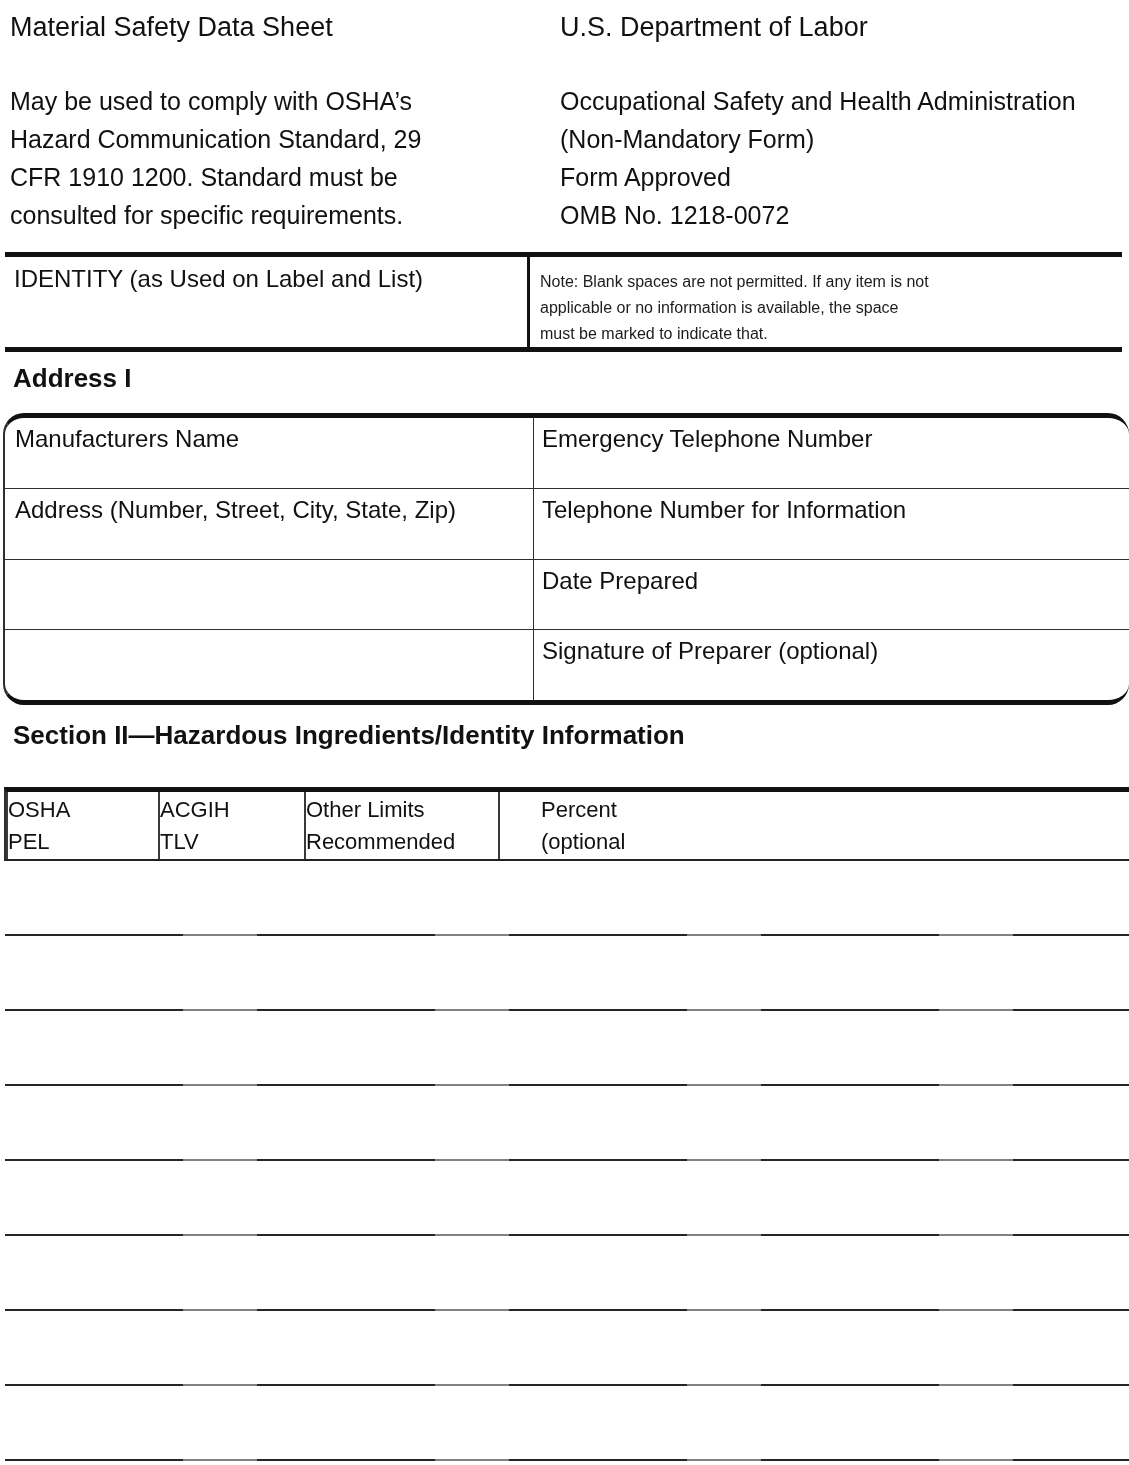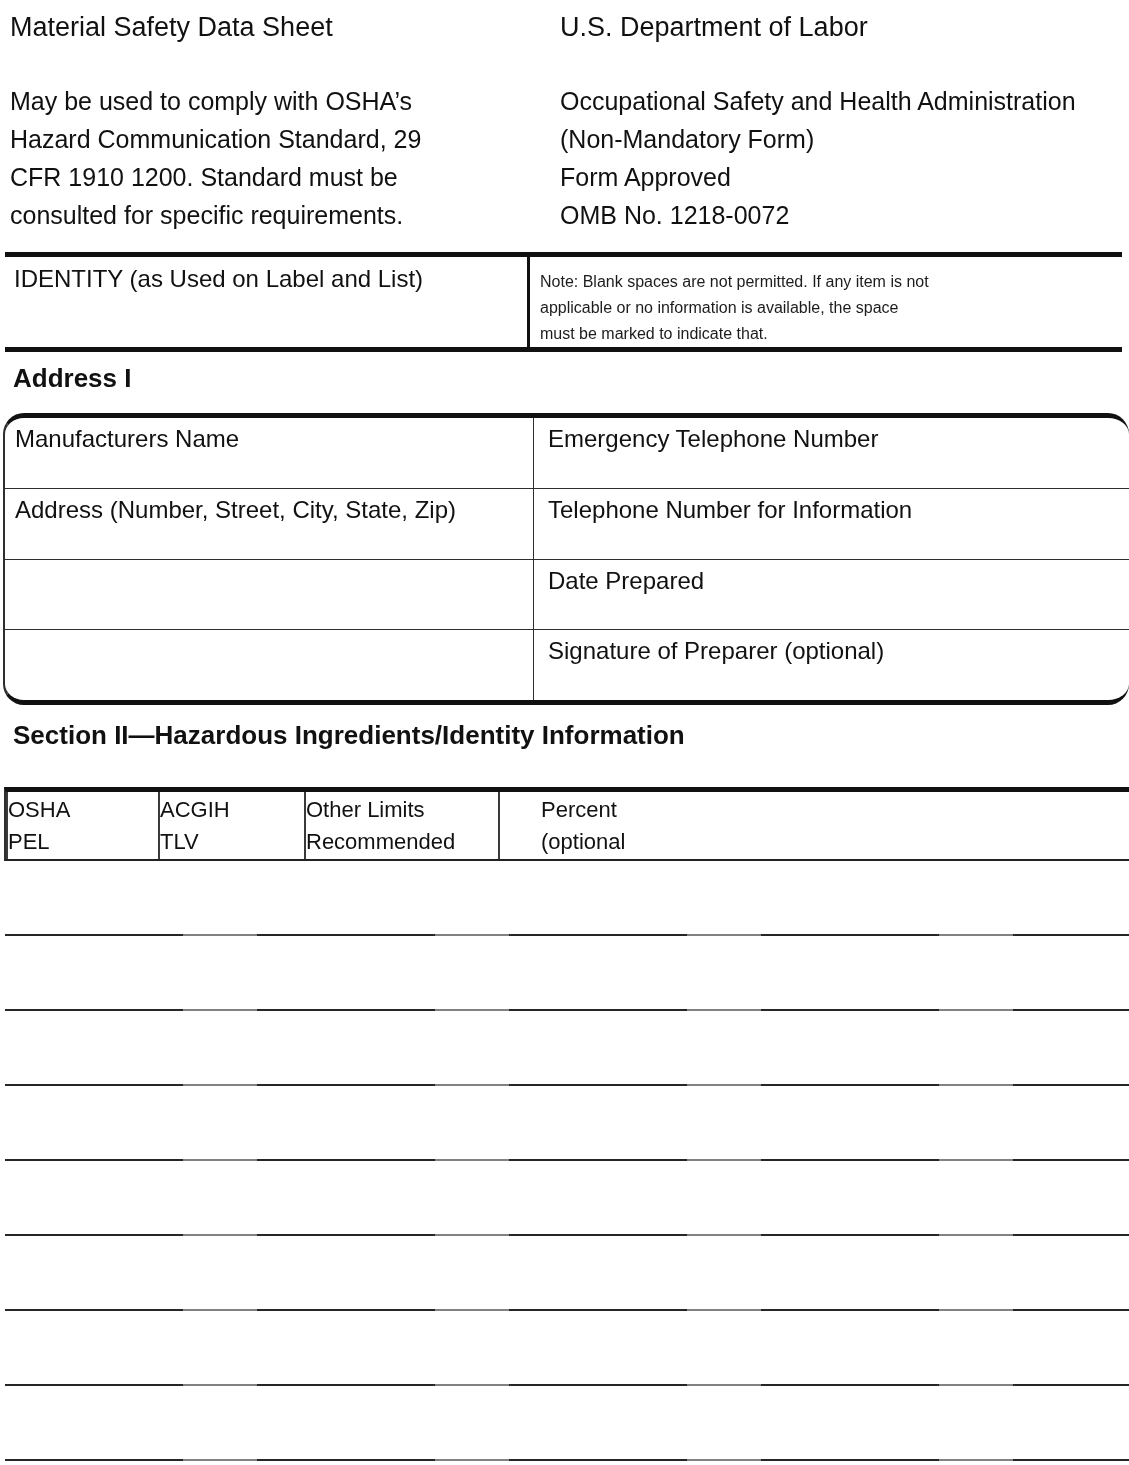--- a/index.html
+++ b/index.html
@@ -32,21 +32,21 @@
   .s1-table{
     top:413px;left:3px;width:1126px;height:292px;
     border-top:5px solid #111;border-bottom:5px solid #111;
     border-left:2px solid #2e2e2e;
     box-sizing:border-box;
     display:flex;flex-direction:column;border-radius:21px;
   }
   .s1-row{display:flex;flex:1;border-bottom:1px solid #2e2e2e;}
   .s1-row:last-child{border-bottom:none;}
   .s1-cell-left{width:528px;box-sizing:border-box;padding:7px 8px 0 10px;font-size:24px;}
-  .s1-cell-right{flex:1;border-left:1px solid #2e2e2e;box-sizing:border-box;padding:7px 8px 0 14px;font-size:24px;}
+  .s1-cell-right{flex:1;border-left:1px solid #2e2e2e;box-sizing:border-box;padding:7px 8px 0 8px;font-size:24px;}
 
   
   .s2-header{
     top:787px;left:4px;width:1125px;height:74px;
     border-top:5px solid #111;border-bottom:2px solid #222;
     border-left:2px solid #2e2e2e;
     box-sizing:border-box;
     display:flex;
   }
   .s2-col{box-sizing:border-box;border-left:2px solid #3a3a3a;display:flex;flex-direction:column;align-items:flex-start;justify-content:center;text-align:center;font-size:22px;line-height:32px;}

